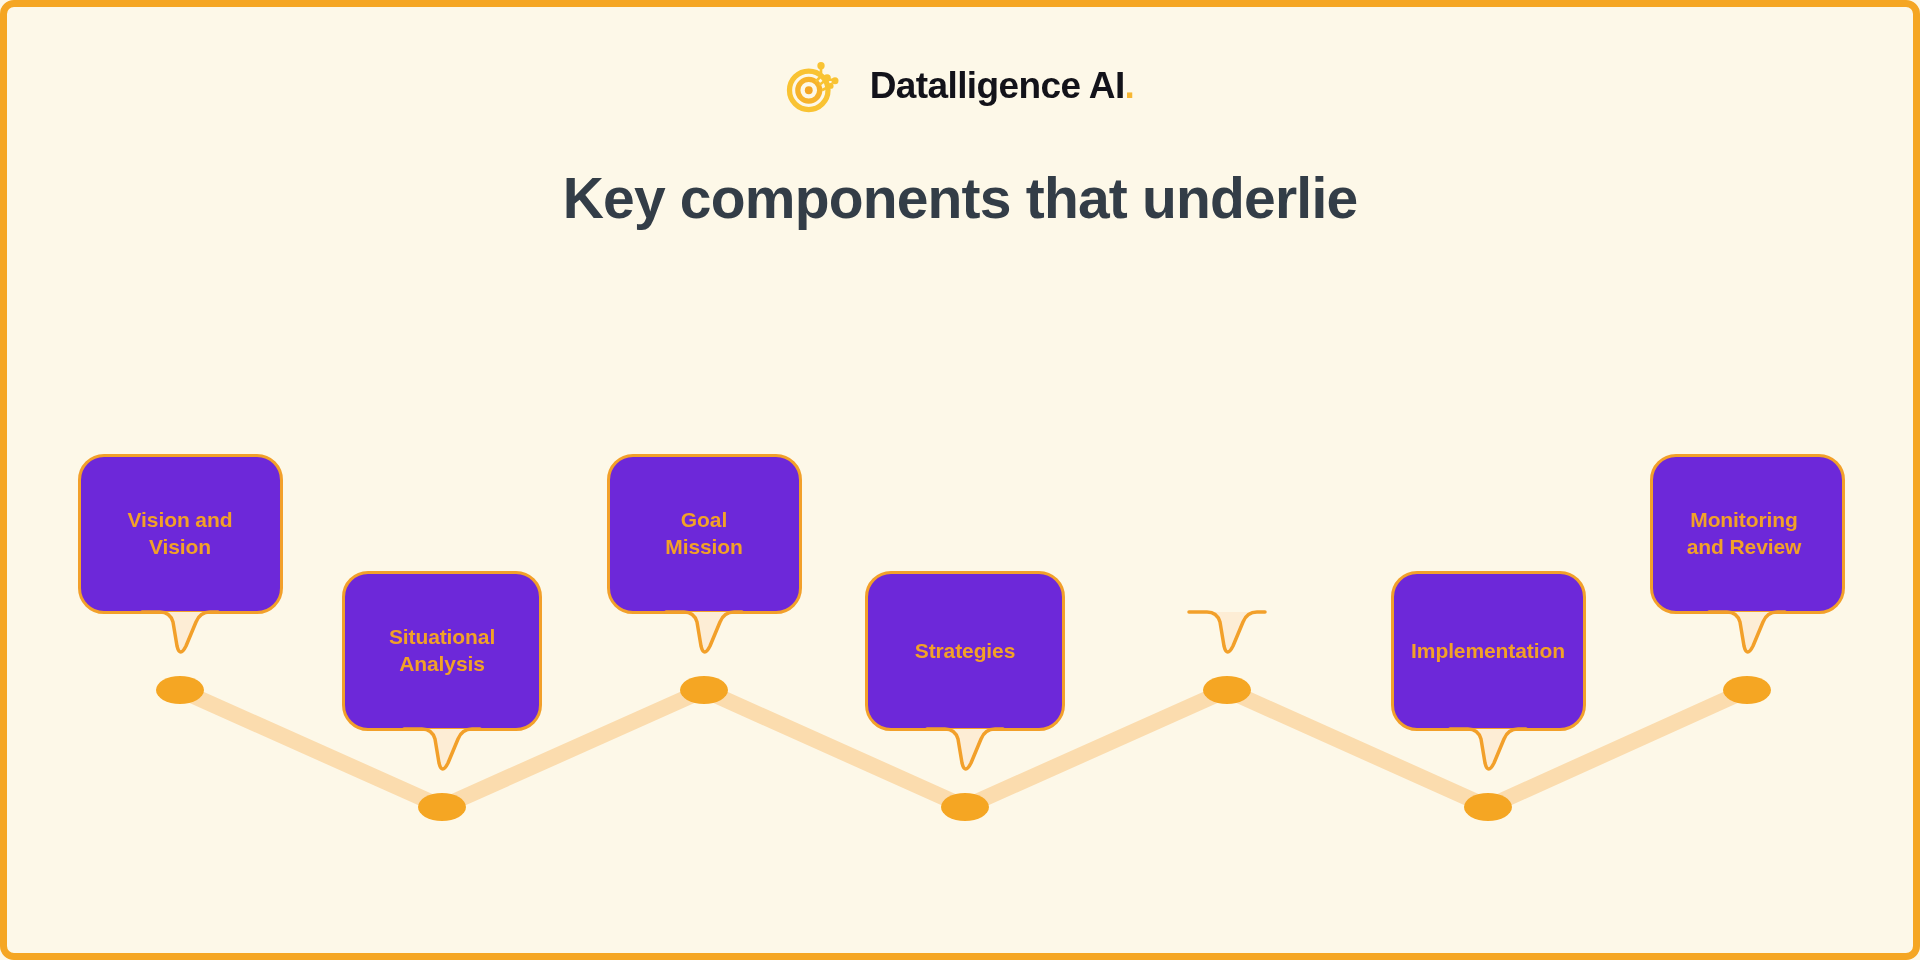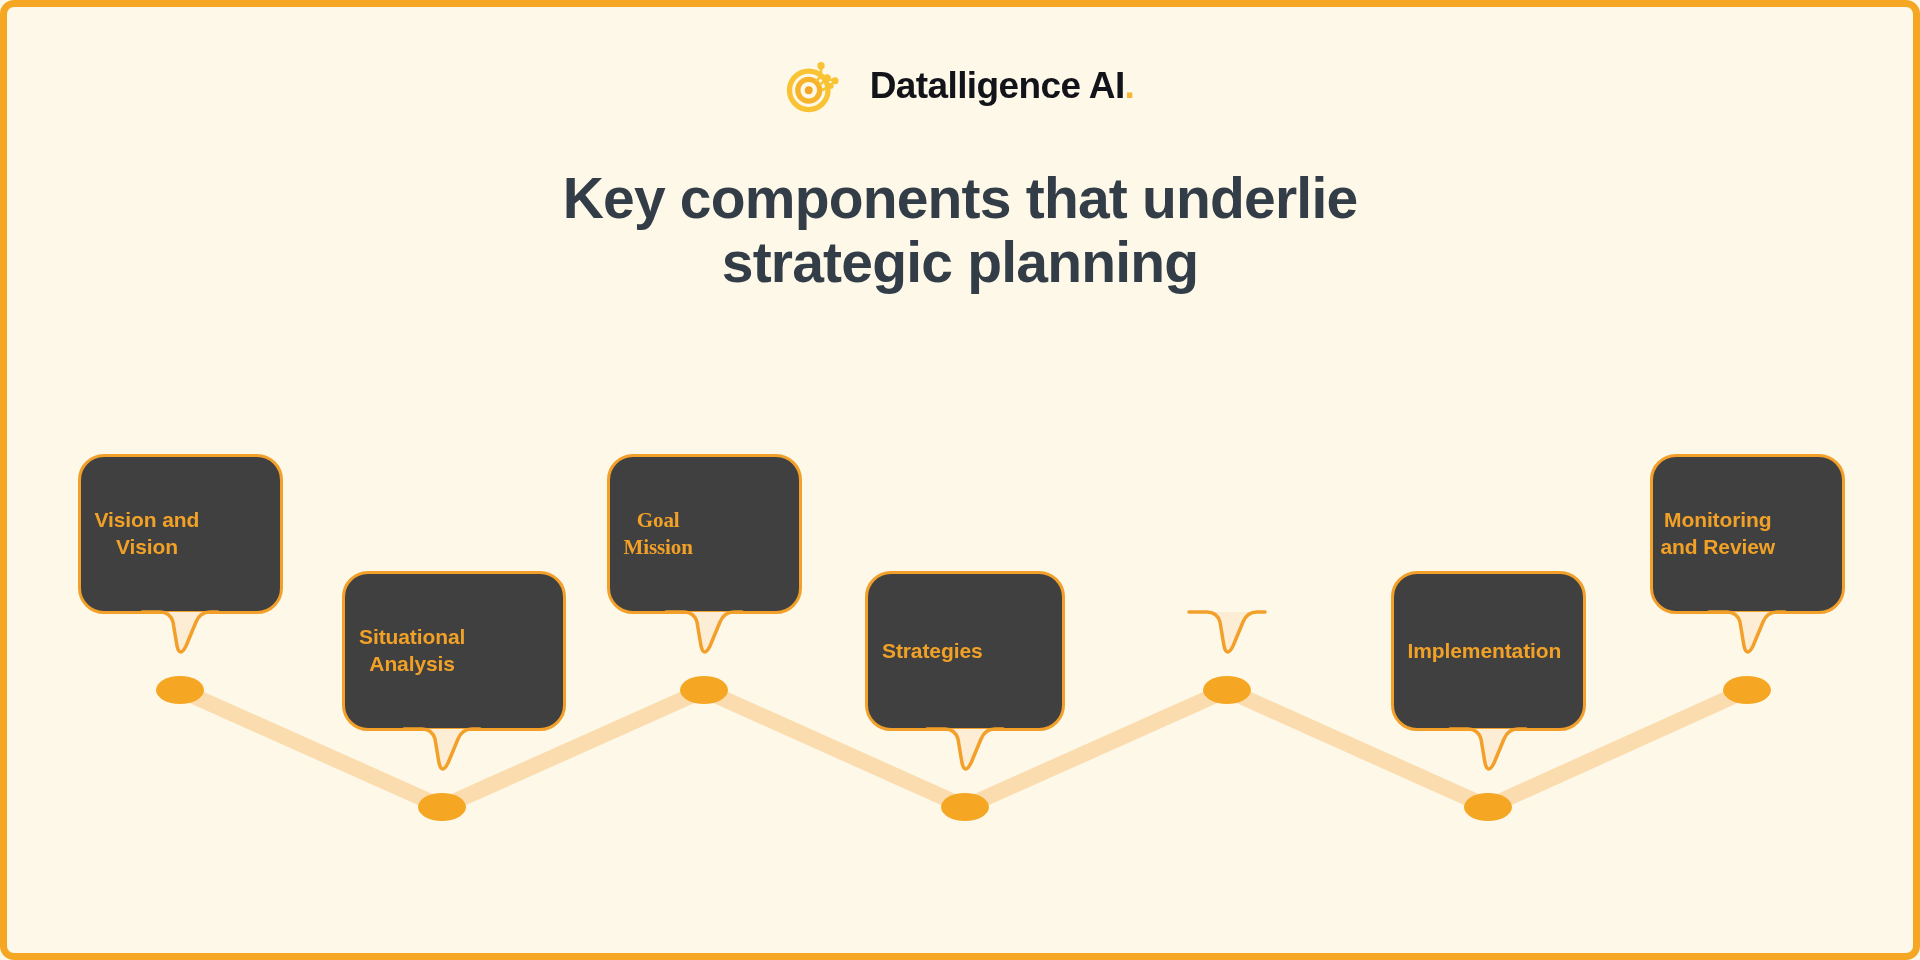--- a/index.html
+++ b/index.html
@@ -40,24 +40,24 @@
 
   
   #diagram{
     position:absolute; left:0; top:0; width:1920px; height:960px;
     pointer-events:none;
   }
   .flow-layer{ position:absolute; left:0; top:0; width:1920px; height:960px; }
 
   .bubble{
     position:absolute;
-    background:#404040;
+    background:#6d28d9;
     border:3.5px solid #F2A02A;
     border-radius:26px;
-    display:flex; align-items:center; justify-content:flex-start;
+    display:flex; align-items:center; justify-content:center;
     text-align:center;
     color:#F2A127;
     font-size:21px; font-weight:bold;
     line-height:1.28;
     letter-spacing:-0.1px;
     padding:10px 14px;
   }
   .tail{ position:absolute; width:76px; height:54px; }
 </style>
 </head>
@@ -78,21 +78,20 @@
       <circle cx="56" cy="27" r="4" fill="#F9C333"></circle>
       <circle cx="51" cy="33" r="3.4" fill="#F9C333"></circle>
     </svg>
     <div class="brand-text">
       <span>Datalligence AI</span><span class="brand-dot">.</span>
     </div>
   </div>
 
   <div class="page-title">
     <div>Key components that underlie</div>
-    <div>strategic planning</div>
   </div>
 
   <svg id="diagram" viewBox="0 0 1920 960">
     <g id="connector-lines" stroke="#FBDCAE" stroke-width="16" stroke-linecap="round" fill="none">
         <path d="M173 683 L435 800 L697 683 L958 800 L1220 683 L1481 800 L1740 683" stroke="#FBDCAE"></path>
       </g>
     <g id="connector-nodes">
         <ellipse cx="173" cy="683" rx="24" ry="14" fill="#F5A623"></ellipse>
         <ellipse cx="435" cy="800" rx="24" ry="14" fill="#F5A623"></ellipse>
         <ellipse cx="697" cy="683" rx="24" ry="14" fill="#F5A623"></ellipse>
@@ -106,30 +105,30 @@
   <div class="flow-layer" id="bubbles">
       <div class="bubble" style="left: 70.5px; top: 447px; width: 205px; height: 160px;">
         <div>
           <div>Vision and</div>
           <div>Vision</div>
         </div>
       </div>
       <svg class="tail" viewBox="0 0 80 56" style="position: absolute; left: 133px; top: 603px; width: 80px; height: 56px;">
         <path d="M2 2 L20 2 Q30 2 33 12 L37 36 Q40 48 46 36 L56 12 Q60 2 70 2 L78 2" fill="#FDEDD5" stroke="#F2A02A" stroke-width="3.5" stroke-linecap="round" stroke-linejoin="round"></path>
       </svg>
-      <div class="bubble" style="left: 335px; top: 564px; width: 224px; height: 160px;">
+      <div class="bubble" style="left: 335px; top: 564px; width: 200px; height: 160px;">
         <div>
           <div>Situational</div>
           <div>Analysis</div>
         </div>
       </div>
       <svg class="tail" viewBox="0 0 80 56" style="position: absolute; left: 395px; top: 720px; width: 80px; height: 56px;">
         <path d="M2 2 L20 2 Q30 2 33 12 L37 36 Q40 48 46 36 L56 12 Q60 2 70 2 L78 2" fill="#FDEDD5" stroke="#F2A02A" stroke-width="3.5" stroke-linecap="round" stroke-linejoin="round"></path>
       </svg>
-      <div class="bubble" style="left: 599.5px; top: 447px; width: 195px; height: 160px; font-family: Liberation Serif, serif;">
+      <div class="bubble" style="left: 599.5px; top: 447px; width: 195px; height: 160px;">
         <div>
           <div>Goal</div>
           <div>Mission</div>
         </div>
       </div>
       <svg class="tail" viewBox="0 0 80 56" style="position: absolute; left: 657px; top: 603px; width: 80px; height: 56px;">
         <path d="M2 2 L20 2 Q30 2 33 12 L37 36 Q40 48 46 36 L56 12 Q60 2 70 2 L78 2" fill="#FDEDD5" stroke="#F2A02A" stroke-width="3.5" stroke-linecap="round" stroke-linejoin="round"></path>
       </svg>
       <div class="bubble" style="left: 858px; top: 564px; width: 200px; height: 160px;">
         <div>

